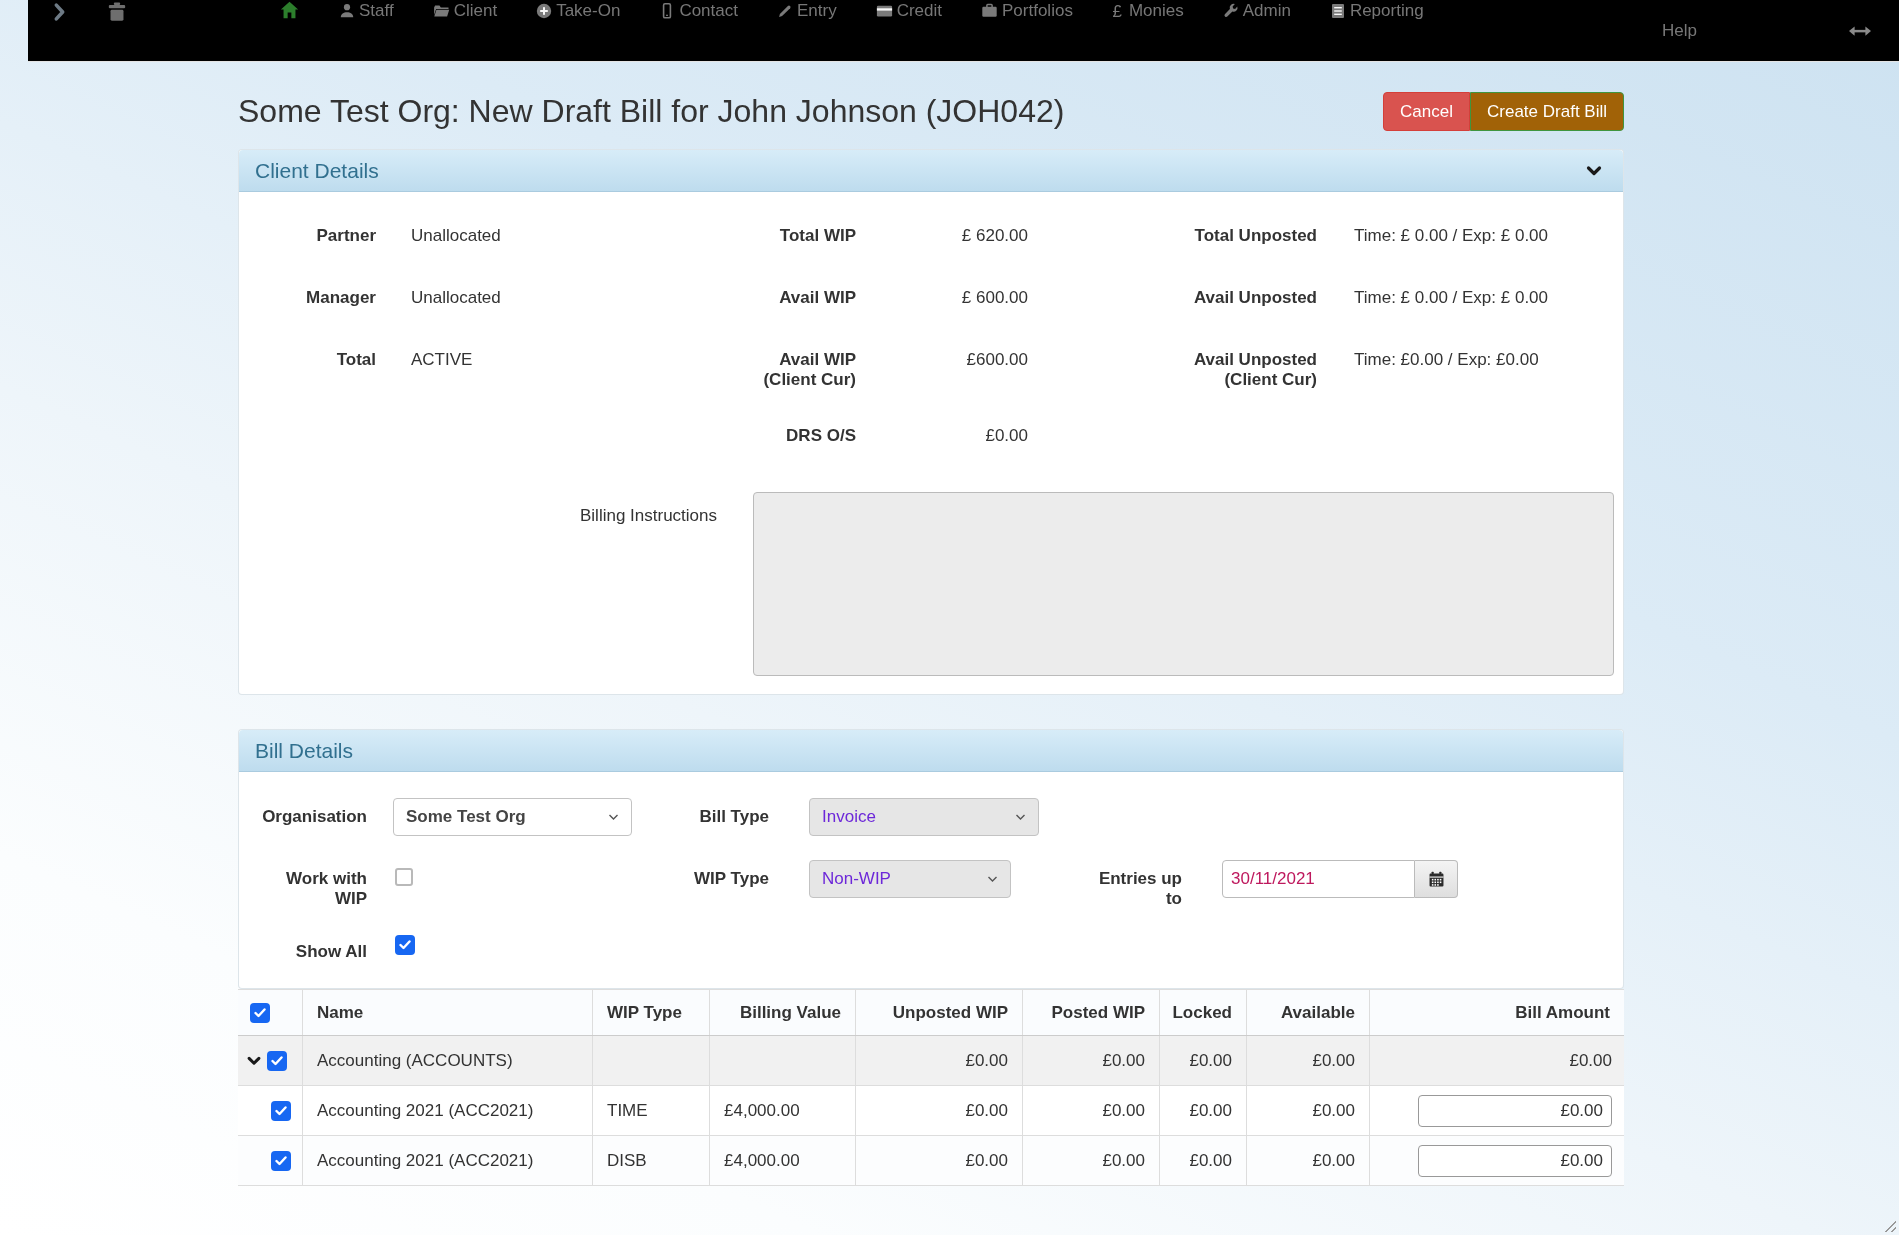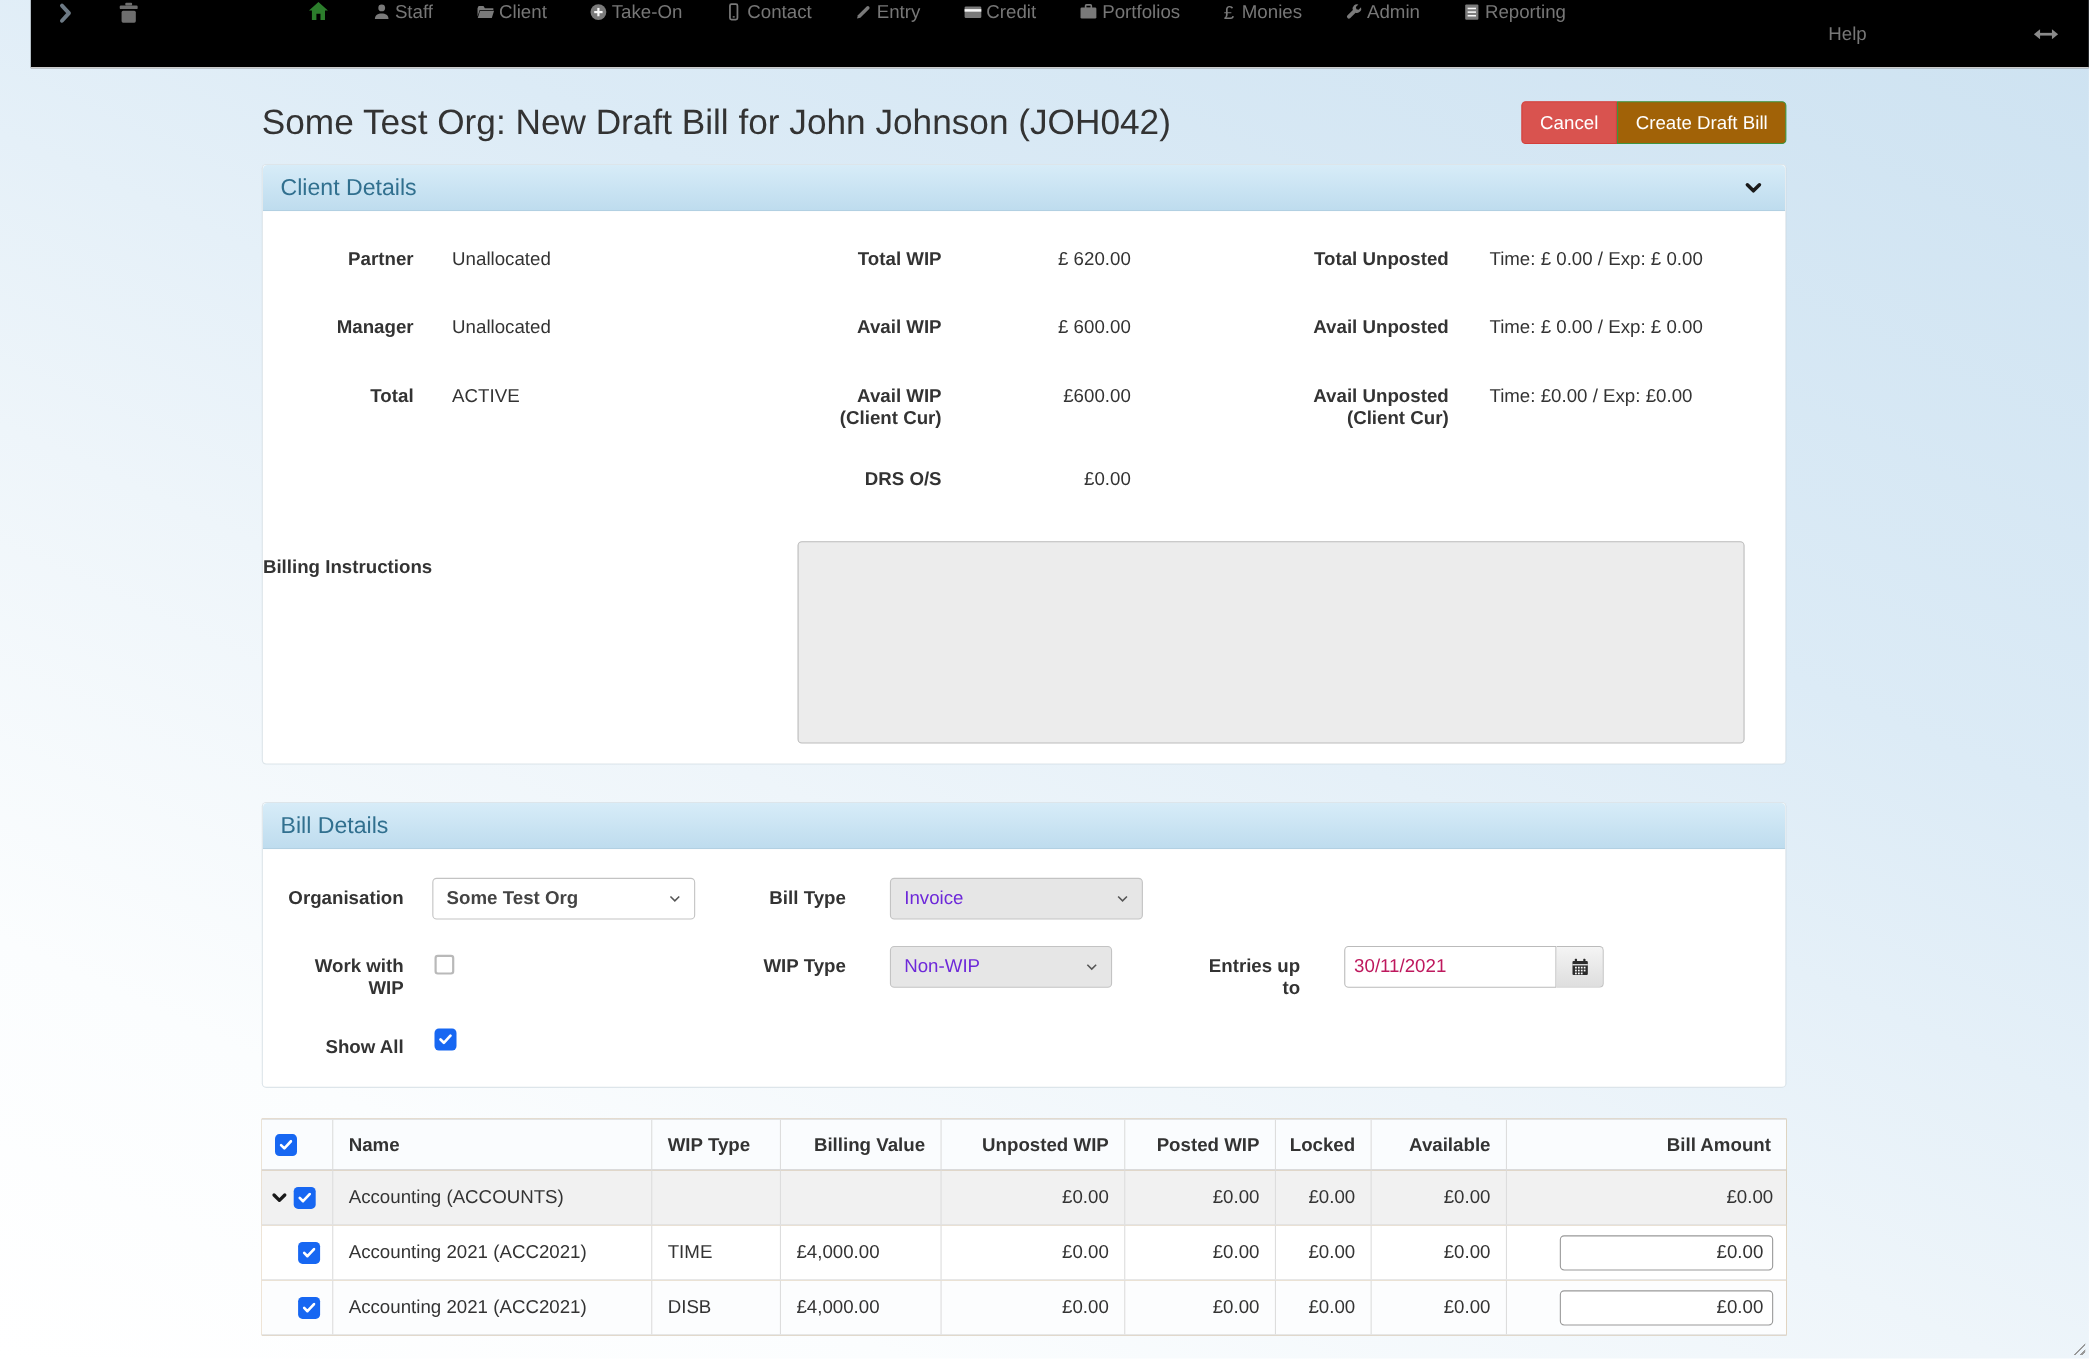--- a/index.html
+++ b/index.html
@@ -43,21 +43,21 @@
   .wrap { white-space:pre-line; }
   
   .cd-body { padding:34px 0 18px 0; }
   .cd-row { display:grid; grid-template-columns:137px 257px 223px 180px 281px 1fr; min-height:62px; align-items:start; font-size:17px; }
   .cd-row.tall { min-height:76px; }
   .cd-label { font-weight:bold; text-align:right; }
   .cd-val { padding-left:35px; }
   .cd-num { text-align:right; padding-right:8px; }
   .cd-val3 { padding-left:37px; }
   .bi-row { display:flex; margin-top:4px; font-size:17px; }
-  .bi-label { width:450px; text-align:left; font-weight:bold; padding-top:14px; }
+  .bi-label { width:450px; text-align:right; font-weight:normal; padding-top:14px;margin-left:28px; }
   .textarea {
     margin-left:36px; width:861px; height:184px;
     background:#ececec; border:1px solid #bbb; border-radius:4px; position:relative;
     font-size:17px; padding:8px; font-family:"Liberation Sans", sans-serif; resize:none;
   }
   .resize-handle {
     position:absolute; right:3px; bottom:3px; width:13px; height:13px;
     background:repeating-linear-gradient(135deg, transparent 0 2.5px, #999 2.5px 4px);
     clip-path:polygon(100% 0, 100% 100%, 0 100%);
   }
@@ -81,21 +81,21 @@
     width:193px; height:38px; border:1px solid #bbb; border-radius:4px 0 0 4px;
     font-size:17px; padding:0 8px; color:#be185d; font-family:"Liberation Sans", sans-serif;
   }
   .cal-btn {
     width:43px; height:38px; border:1px solid #bbb; border-left:none; border-radius:0 4px 4px 0;
     background:linear-gradient(#f4f4f4,#dedede); display:flex; align-items:center; justify-content:center; cursor:pointer;
   }
   .checkbox { width:20px; height:20px; border-radius:4px; background:#1767f2; display:inline-flex; align-items:center; justify-content:center; cursor:pointer; flex:0 0 auto; }
   .checkbox.unchecked { background:#fff; border:2px solid #b9b9b9; border-radius:3px; }
   
-  .wip-table { width:1386px; margin-left:238px; margin-top:28px; background:#a16207; font-size:17px; }
+  .wip-table { width:1386px; margin-left:238px; background:#0f766e; font-size:17px; }
   .trow { display:grid; grid-template-columns:65px 290px 117px 146px 167px 137px 87px 123px 254px; border-bottom:1px solid #ddd; align-items:center; }
   .trow.thead { background:#fafcfe; border-top:1px solid #ddd; border-bottom:1px solid #ccc; height:47px; font-weight:bold; }
   .trow.group { background:#f1f1f1; height:50px; }
   .trow.detail { background:#fff; height:50px; }
   .trow.detail.alt { background:#fcfdfe; }
   .tcell { border-right:1px solid #ddd; height:100%; display:flex; align-items:center; }
   .tcell:last-child { border-right:none; }
   .tcell.left { padding-left:14px; }
   .tcell.right { justify-content:flex-end; padding-right:14px; }
   .tcell.ck-head { padding-left:12px; }

